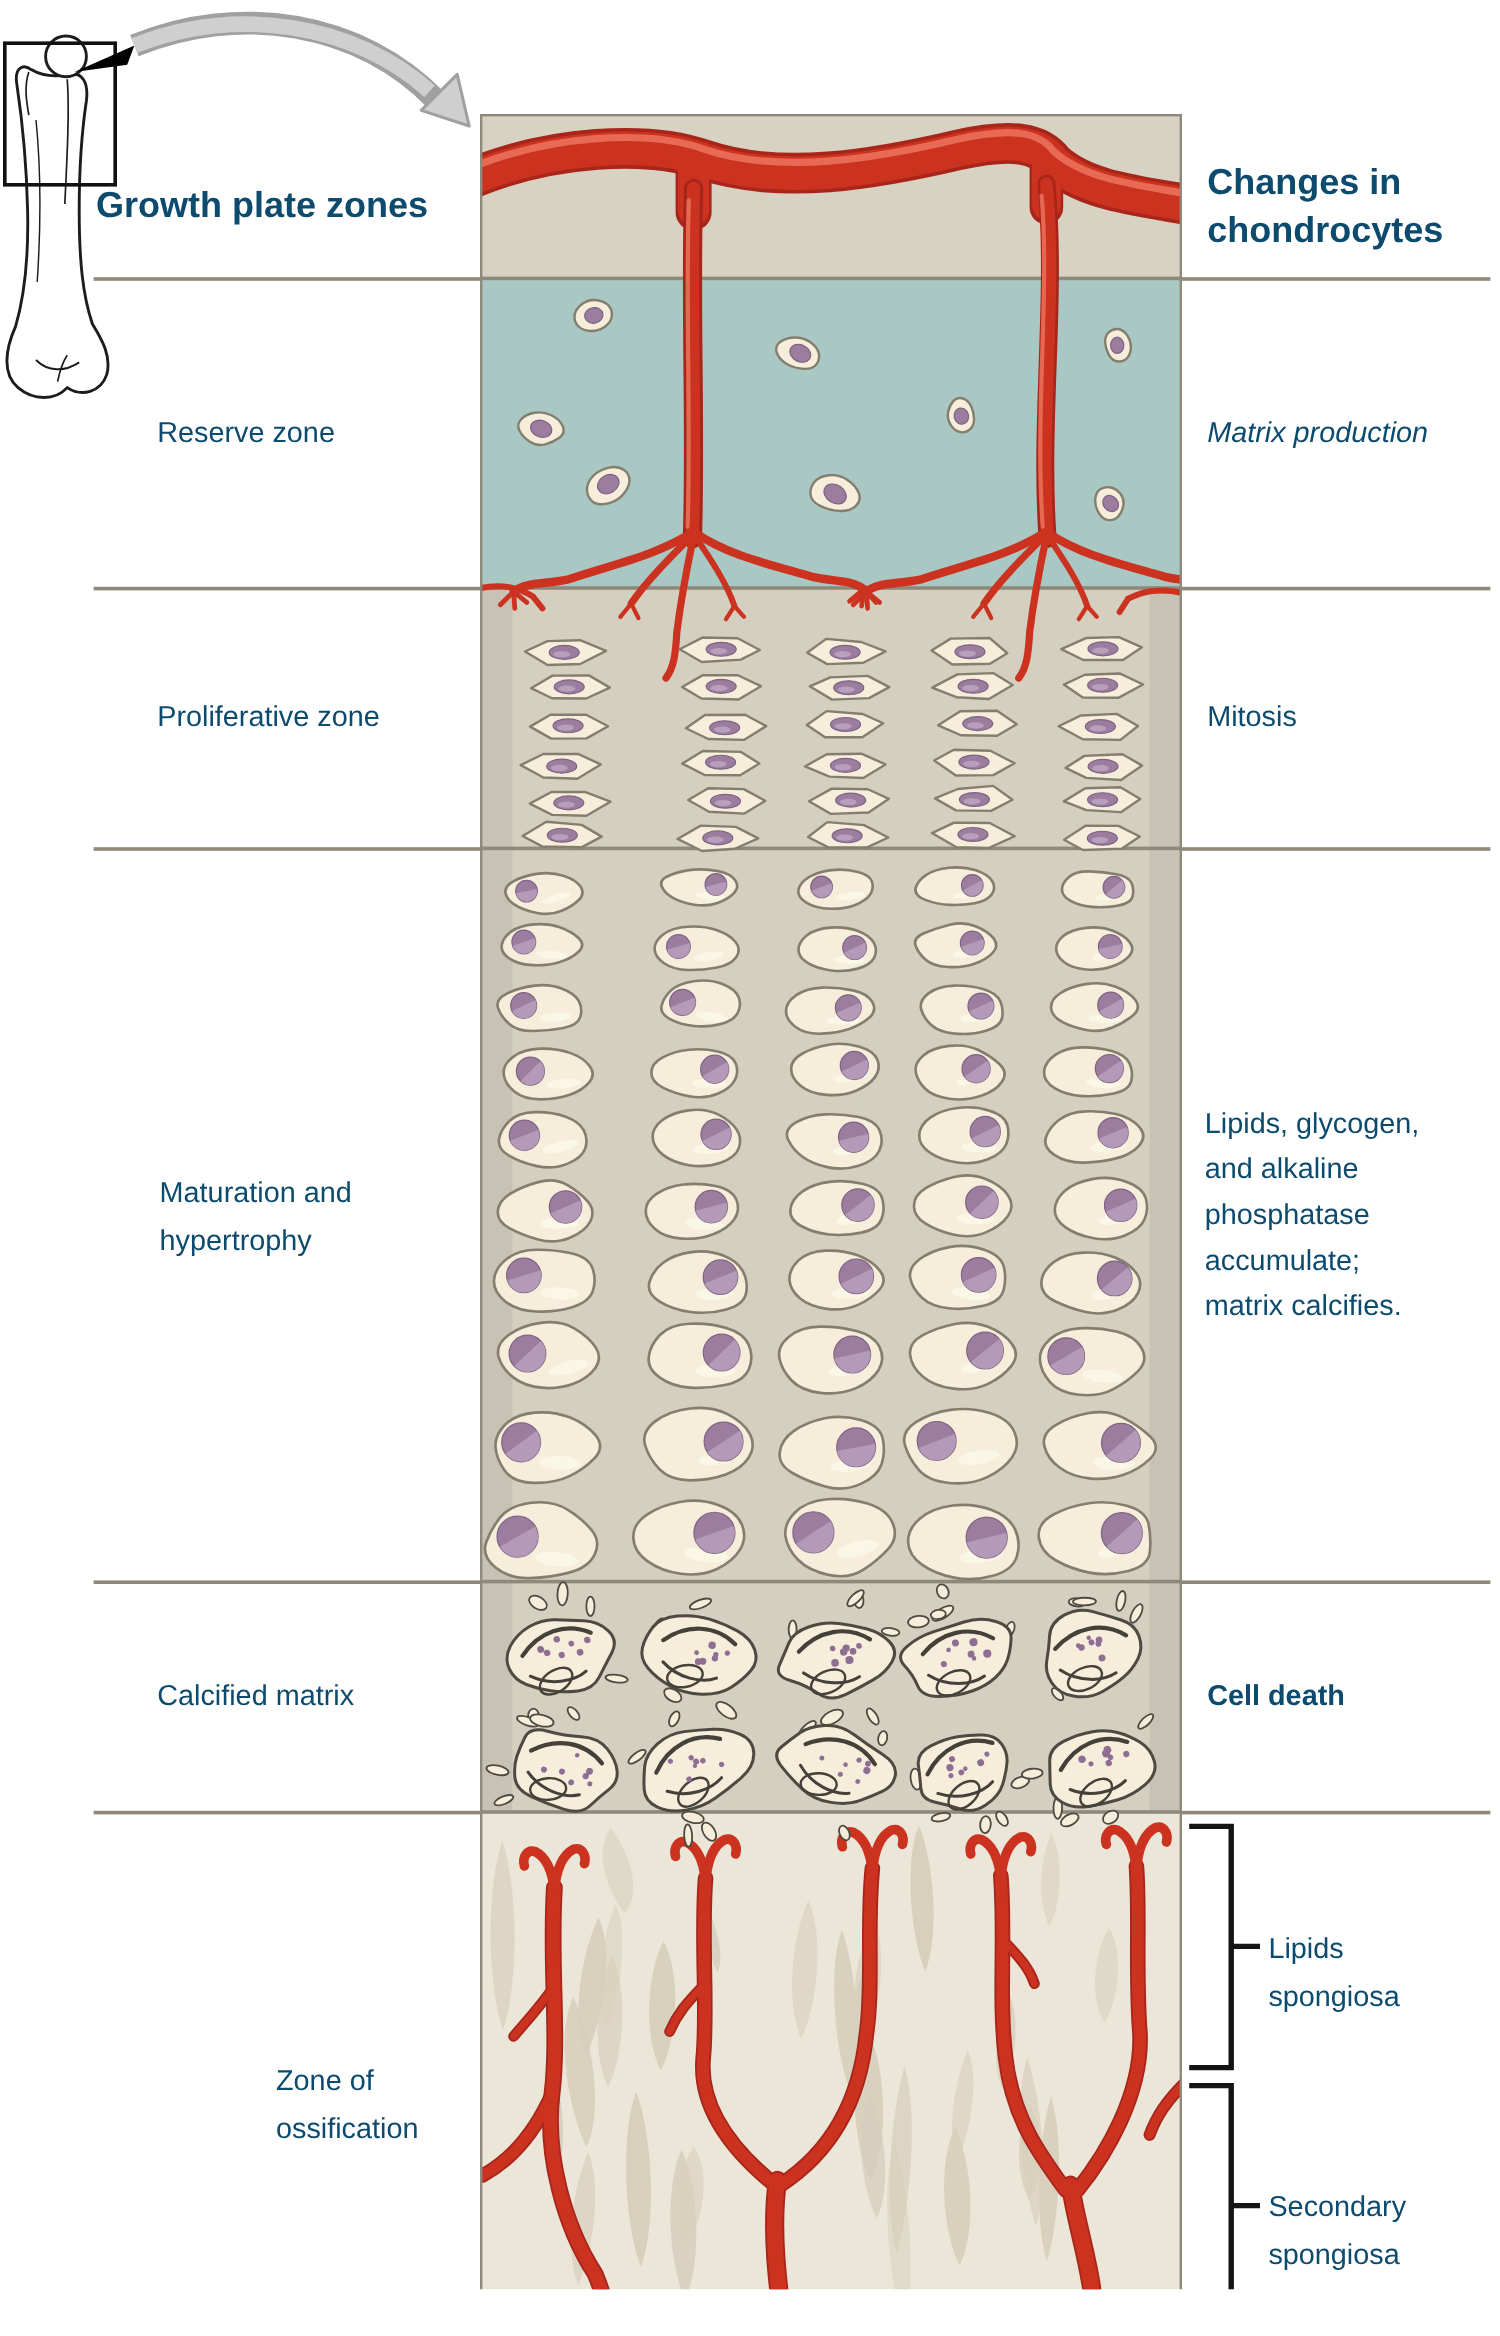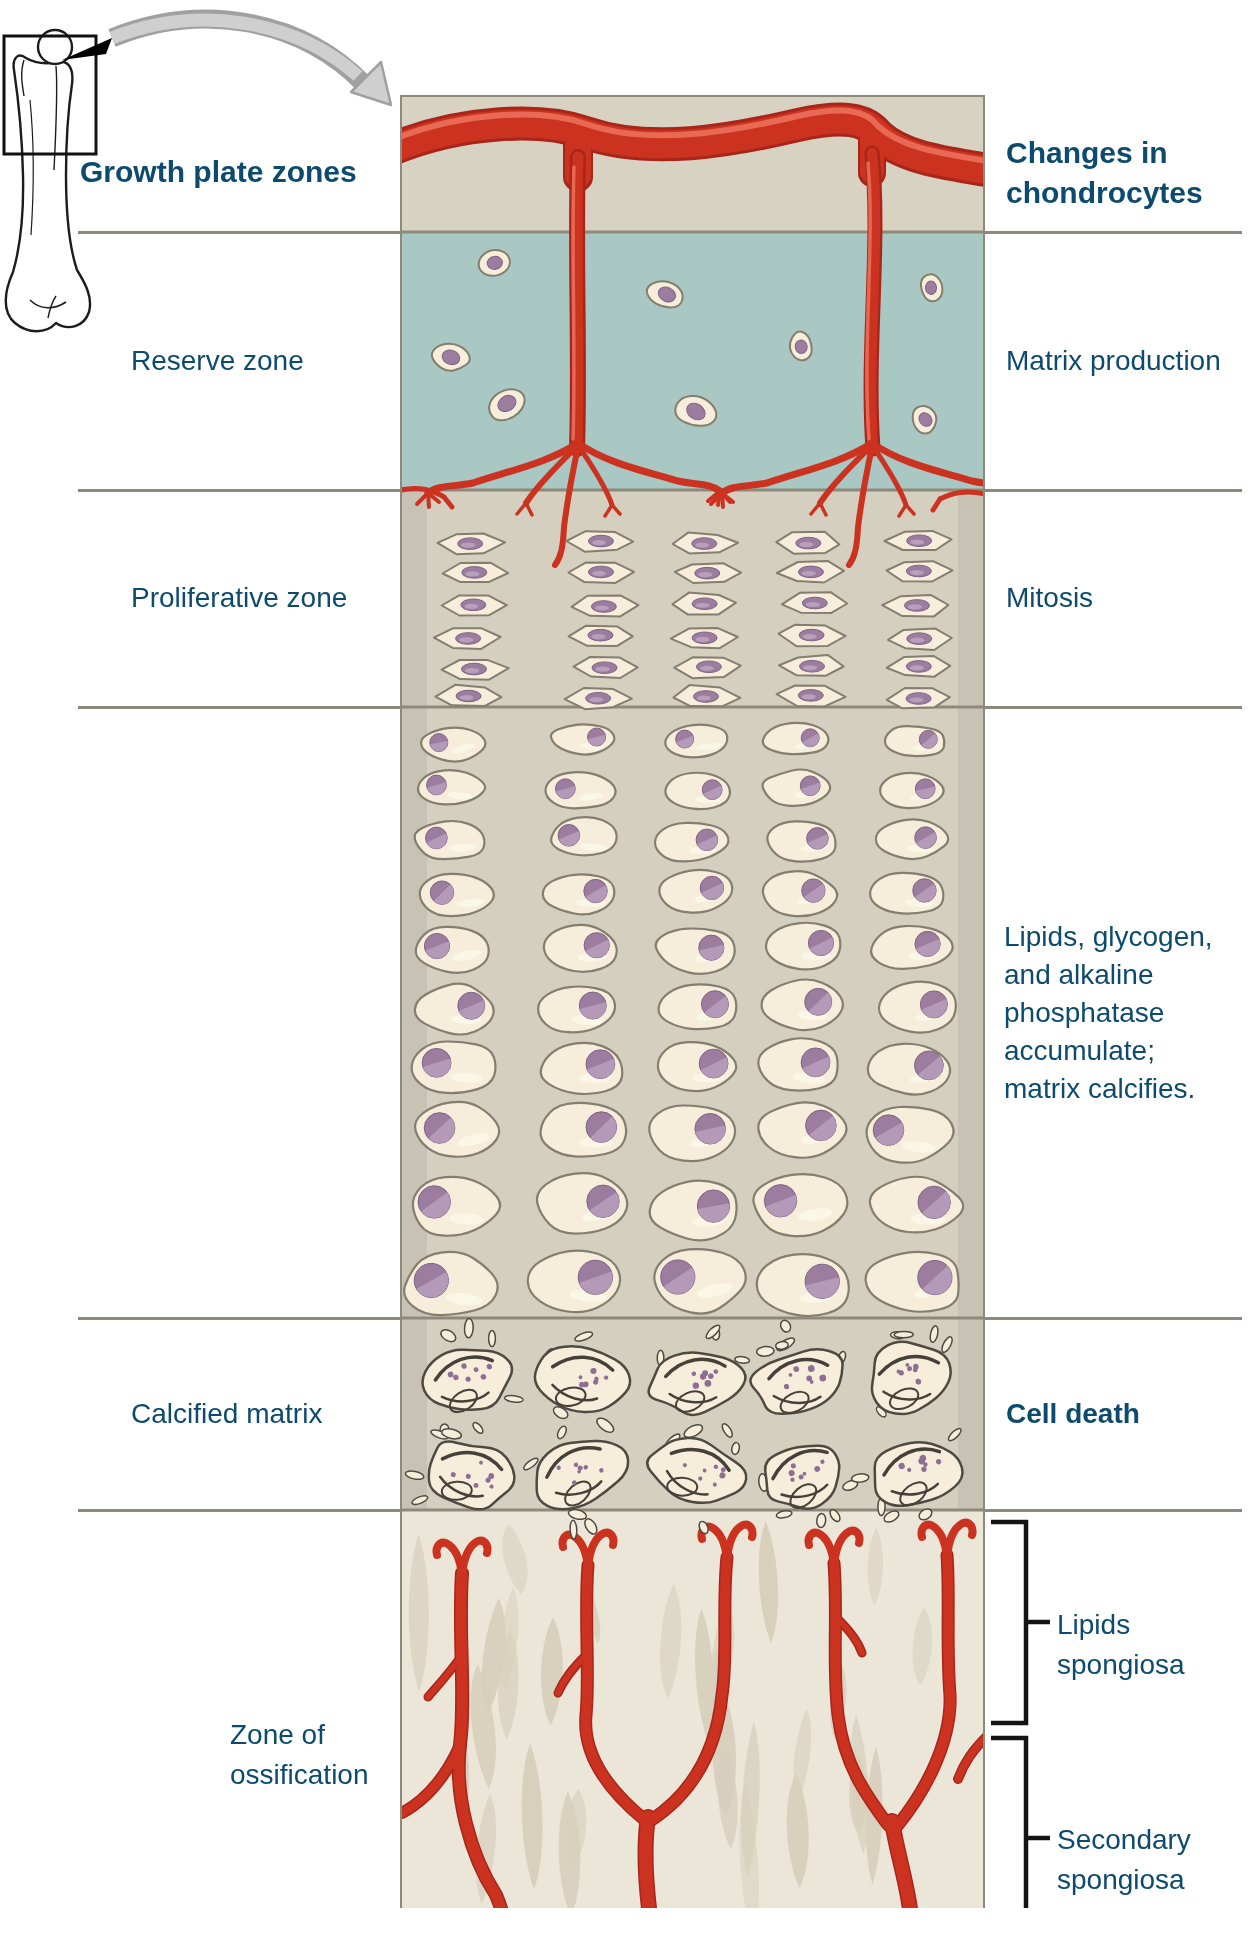--- a/index.html
+++ b/index.html
@@ -1,20 +1,20 @@
 <!DOCTYPE html>
 <html><head>
 <meta charset="utf-8">
 <style>
   html,body{margin:0;padding:0;background:#ffffff;}
   .canvas{
     position:relative;width:1250px;height:1908px;background:#ffffff;
     font-family:"Liberation Sans",sans-serif;color:#0c4a6e;overflow:hidden;
   }
-  .lbl{position:absolute;font-size:28px;line-height:40px;white-space:nowrap;}
+  .lbl{position:absolute;font-size:24px;line-height:40px;white-space:nowrap;}
   .lbl.bold{font-weight:bold;font-size:30px;}
   .lbl.tight{line-height:38px;}
   .divider{position:absolute;height:3px;background:#8f897b;}
   svg{position:absolute;display:block;}
 </style>
 </head>
 <body>
 
 <div class="canvas">
 
@@ -678,25 +678,26 @@
           <circle cx="9.6" cy="-0.4" r="2.7" fill="#8f6e94"></circle>
           <circle cx="25.9" cy="-2.7" r="2.6" fill="#8f6e94"></circle>
         </g>
       </g>
       <rect x="1" y="1" width="583" height="1850" fill="none" stroke="#8f897b" stroke-width="2"></rect>
     </svg>
 
   <div class="lbl bold" style="left:80px;top:152px;">Growth plate zones</div>
   <div class="lbl" style="left:131px;top:341px;"><span>Reserve zone</span></div>
   <div class="lbl" style="left:131px;top:578px;"><span>Proliferative zone</span></div>
+  <div class="lbl" style="left:133px;top:975px;"><span>Maturation and</span><br><span>hypertrophy</span></div>
   <div class="lbl" style="left:131px;top:1394px;"><span>Calcified matrix</span></div>
   <div class="lbl" style="left:230px;top:1715px;"><span>Zone of</span><br><span>ossification</span></div>
 
   <div class="lbl bold" style="left:1006px;top:133px;"><span>Changes in</span><br><span>chondrocytes</span></div>
-  <div class="lbl" style="left:1006px;top:341px;"><span>Matrix production</span></div>
+  <div class="lbl" style="left:1006px;top:341px;font-style:italic;"><span>Matrix production</span></div>
   <div class="lbl" style="left:1006px;top:578px;"><span>Mitosis</span></div>
   <div class="lbl tight" style="left:1004px;top:918px;"><span>Lipids, glycogen,</span><br><span>and alkaline</span><br><span>phosphatase</span><br><span>accumulate;</span><br><span>matrix calcifies.</span></div>
   <div class="lbl" style="left:1006px;top:1394px;font-weight:bold;"><span>Cell death</span></div>
   <div class="lbl" style="left:1057px;top:1605px;"><span>Lipids</span><br><span>spongiosa</span></div>
   <div class="lbl" style="left:1057px;top:1820px;"><span>Secondary</span><br><span>spongiosa</span></div>
 
   <svg id="brackets" style="left:988px;top:1513px;" width="70" height="436" viewBox="0 0 70 436">
       <g fill="none" stroke="#141414" stroke-width="4.5">
         <path d="M 3 9 L 38 9 L 38 210 L 3 210"></path>
         <path d="M 38 109 L 62 109"></path>

